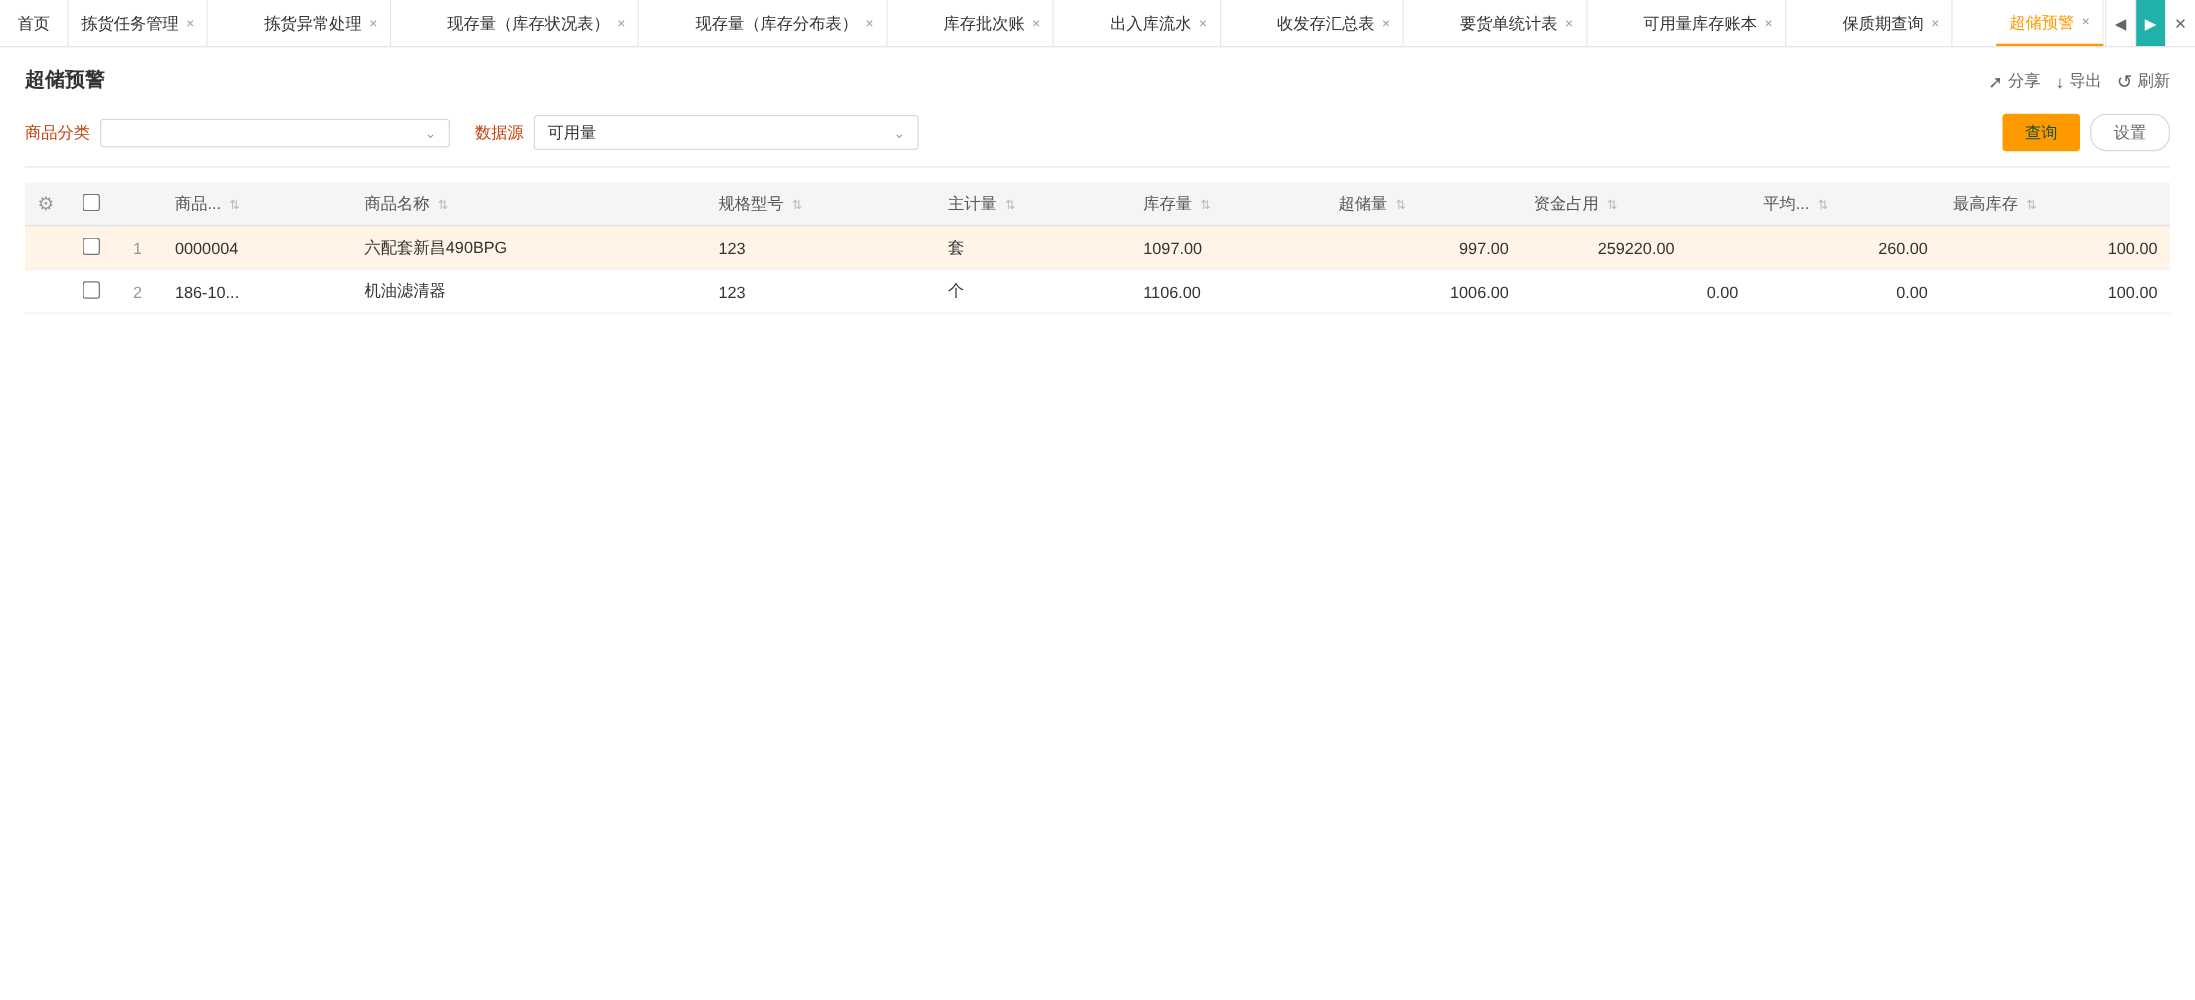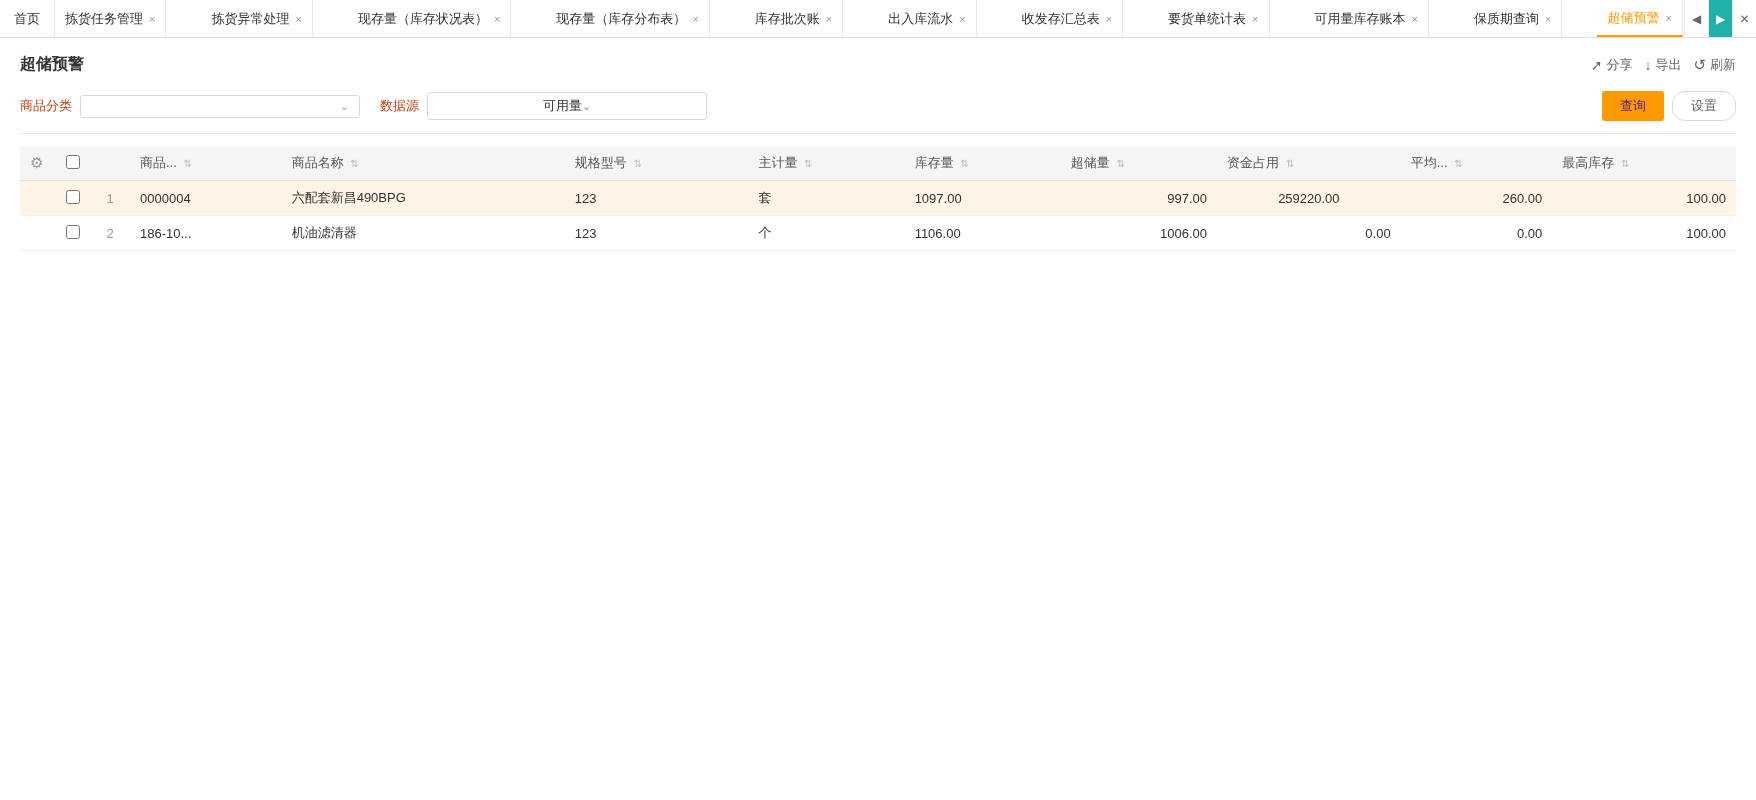--- a/index.html
+++ b/index.html
@@ -134,21 +134,21 @@
     }
     .filter-select .arrow { color: #999; font-size: 11px; }
 
     .filter-right {
       margin-left: auto;
       display: flex;
       gap: 8px;
     }
     .btn-query {
       background: #f90;
-      color: #4c1d95;
+      color: #14532d;
       border: none;
       padding: 5px 18px;
       border-radius: 3px;
       cursor: pointer;
       font-size: 13px;
     }
     .btn-settings {
       background: #fff;
       color: #666;
       border: 1px solid #d9d9d9;
@@ -315,21 +315,21 @@
   <div class="filter-area">
     <div class="filter-item">
       <span class="filter-label">商品分类</span>
       <div class="filter-select">
         <span style="color:#ccc;"></span>
         <span class="arrow">⌄</span>
       </div>
     </div>
     <div class="filter-item">
       <span class="filter-label">数据源</span>
-      <div class="filter-select" style="width:280px;justify-content:center;">
+      <div class="filter-select" style="width:308px;">
         <span>可用量</span>
         <span class="arrow">⌄</span>
       </div>
     </div>
     <div class="filter-right">
       <button class="btn-query">查询</button>
       <button class="btn-settings">设置</button>
     </div>
   </div>
 

